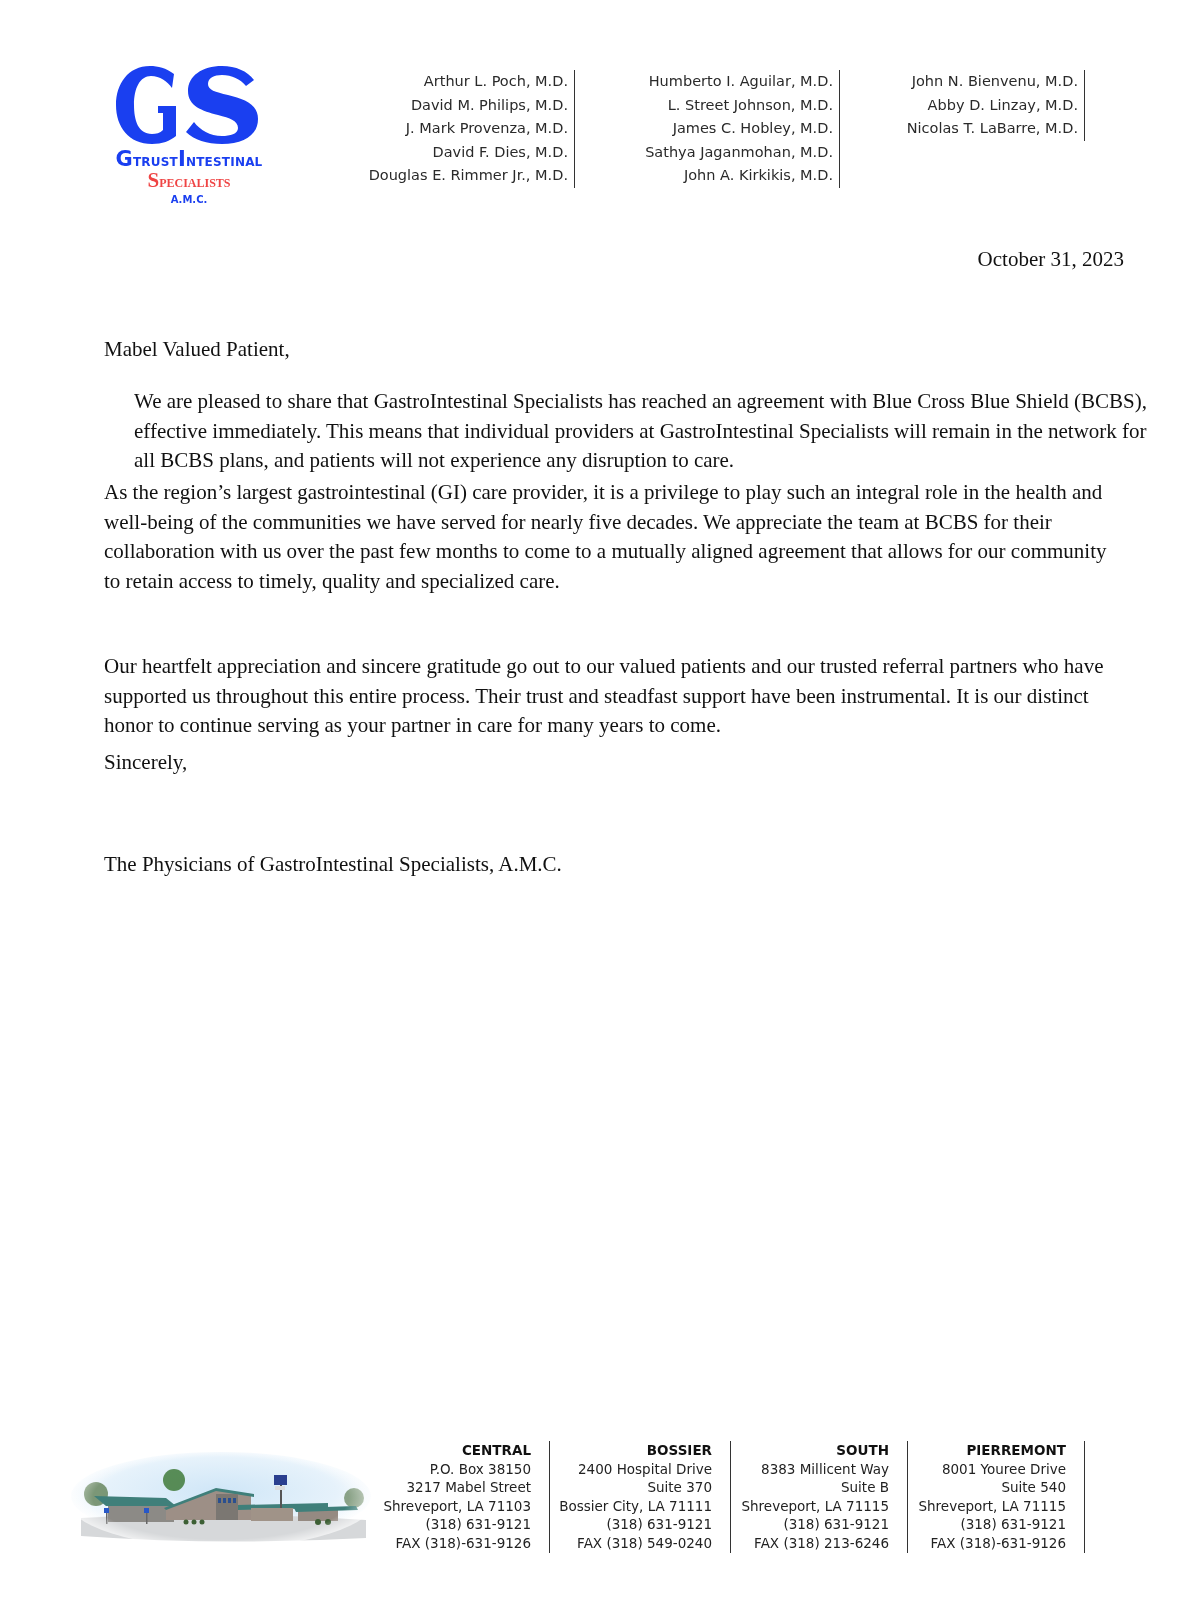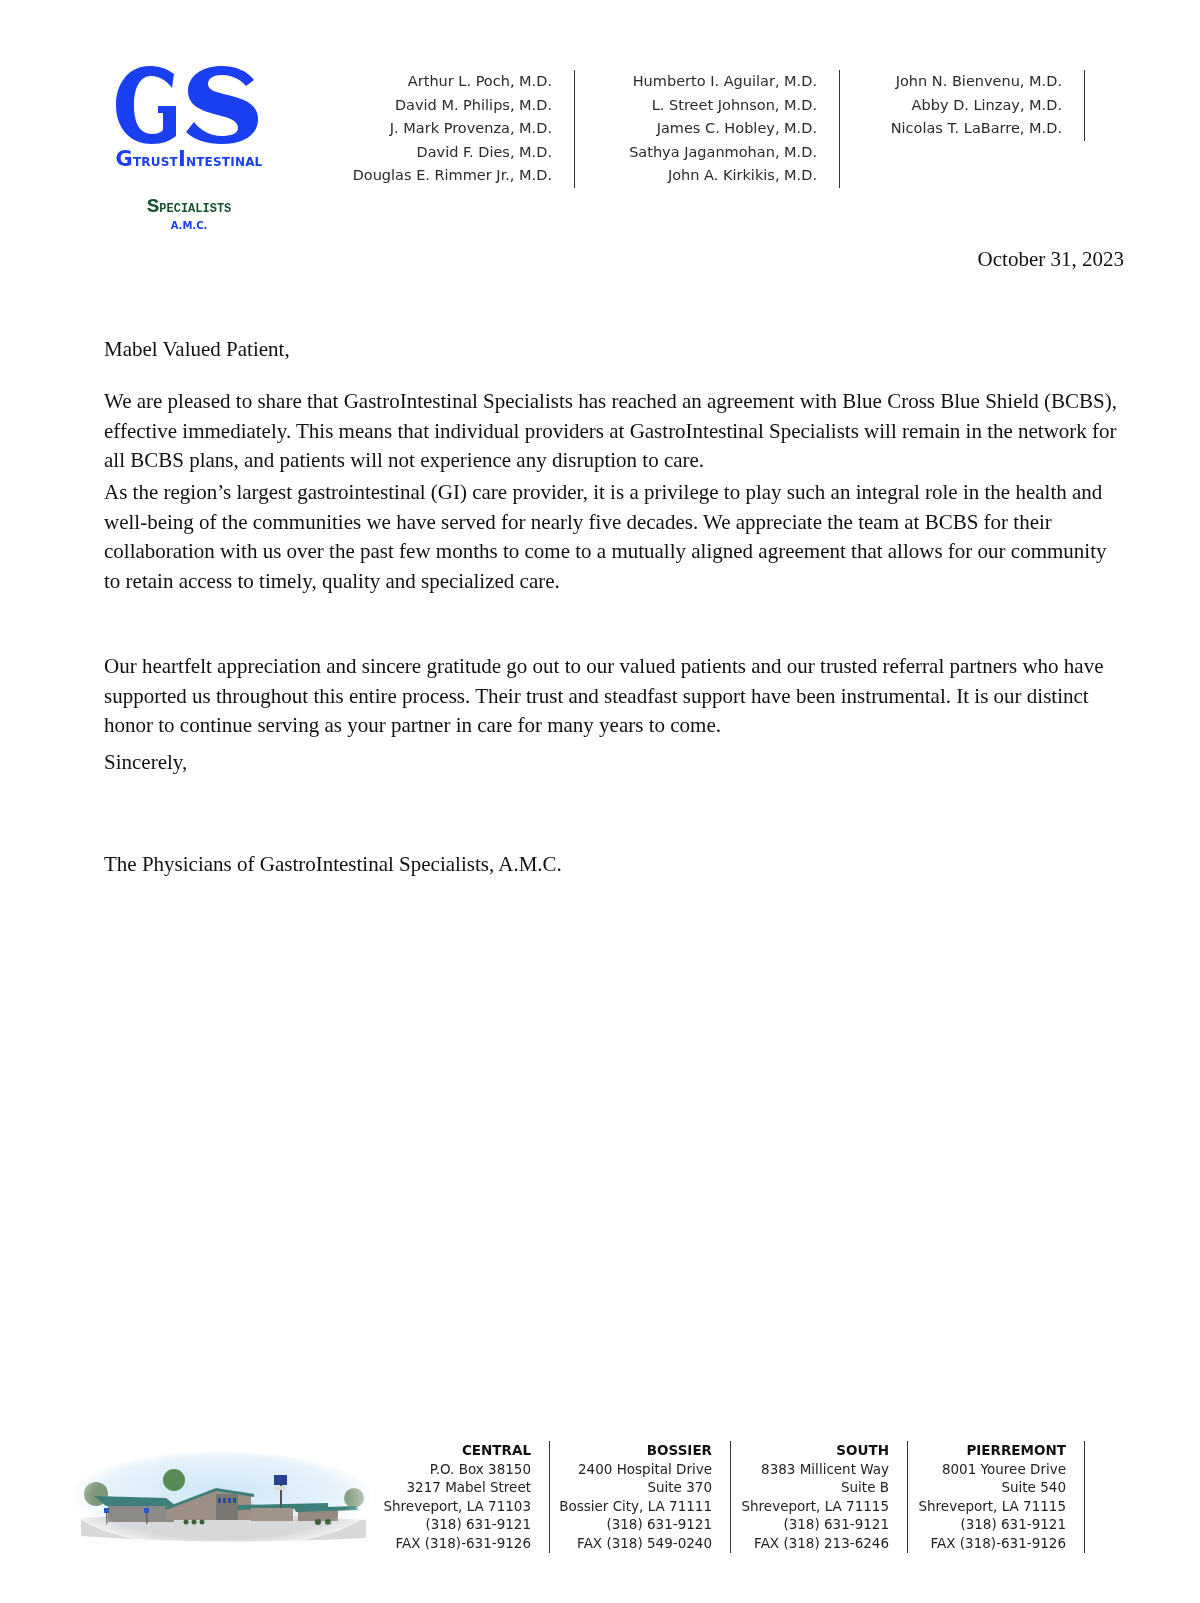--- a/index.html
+++ b/index.html
@@ -15,52 +15,51 @@
       position: relative; height: 78px; width: 150px; margin: 0 auto;
     }
     .logo-mark svg { width: 150px; height: 78px; display: block; }
     .logo-line1 {
       font-family: "DejaVu Sans", sans-serif; font-weight: bold;
       color: #1a3ff0; font-size: 17px; letter-spacing: 0.2px; line-height: 20px;
       margin-top: 5px; white-space: nowrap; font-variant: small-caps;
     }
     .logo-line1 .big, .logo-line2 .big { font-size: 21px; }
     .logo-line2 {
-      font-family: Liberation Mono, monospace; font-weight: bold;
-      color: #14532d; font-size: 17px; line-height: 20px; white-space: nowrap;
+      font-family: Liberation Serif, serif; font-weight: bold;
+      color: #ef4444; font-size: 17px; line-height: 20px; white-space: nowrap;
       font-variant: small-caps;
-      margin-top: 27px;
     }
     .logo-amc {
       font-family: "DejaVu Sans", sans-serif; font-weight: bold;
       color: #1a3ff0; font-size: 10px; line-height: 10px; margin-top: 3px;
     }
 
     .doc-col {
       position: absolute; top: 70px;
       font-family: "DejaVu Sans", sans-serif; font-size: 14.5px; color: #2a2a2a;
       text-align: right; line-height: 23.5px;
-      padding-right: 22px; border-right: 1.5px solid #333;
+      padding-right: 6px; border-right: 1.5px solid #333;
       white-space: nowrap;
     }
     .doc-col.c1 { right: 625px; }
     .doc-col.c2 { right: 360px; }
     .doc-col.c3 { right: 115px; }
 
     
     .letter {
       position: absolute; left: 104px; width: 1020px;
       font-family: "Liberation Serif", serif; font-size: 21px; color: #111;
       line-height: 30px;
     }
     .date { top: 244px; text-align: right; }
     .salutation { top: 334px; }
     .para { position: absolute; left: 104px; width: 1020px;
       font-family: "Liberation Serif", serif; font-size: 21px; color: #111; line-height: 29.5px; }
-    .p1 { top: 387px; }
+    .p1 { top: 387px; margin-left: 30px; }
     .p2 { top: 478px; }
     .p3 { top: 652px; }
     .closing { top: 747px; }
     .signature { top: 849px; }
 
     
     .building {
       position: absolute; left: 66px; top: 1448px; width: 310px; height: 100px;
     }
     .building svg { width: 310px; height: 100px; display: block; }

